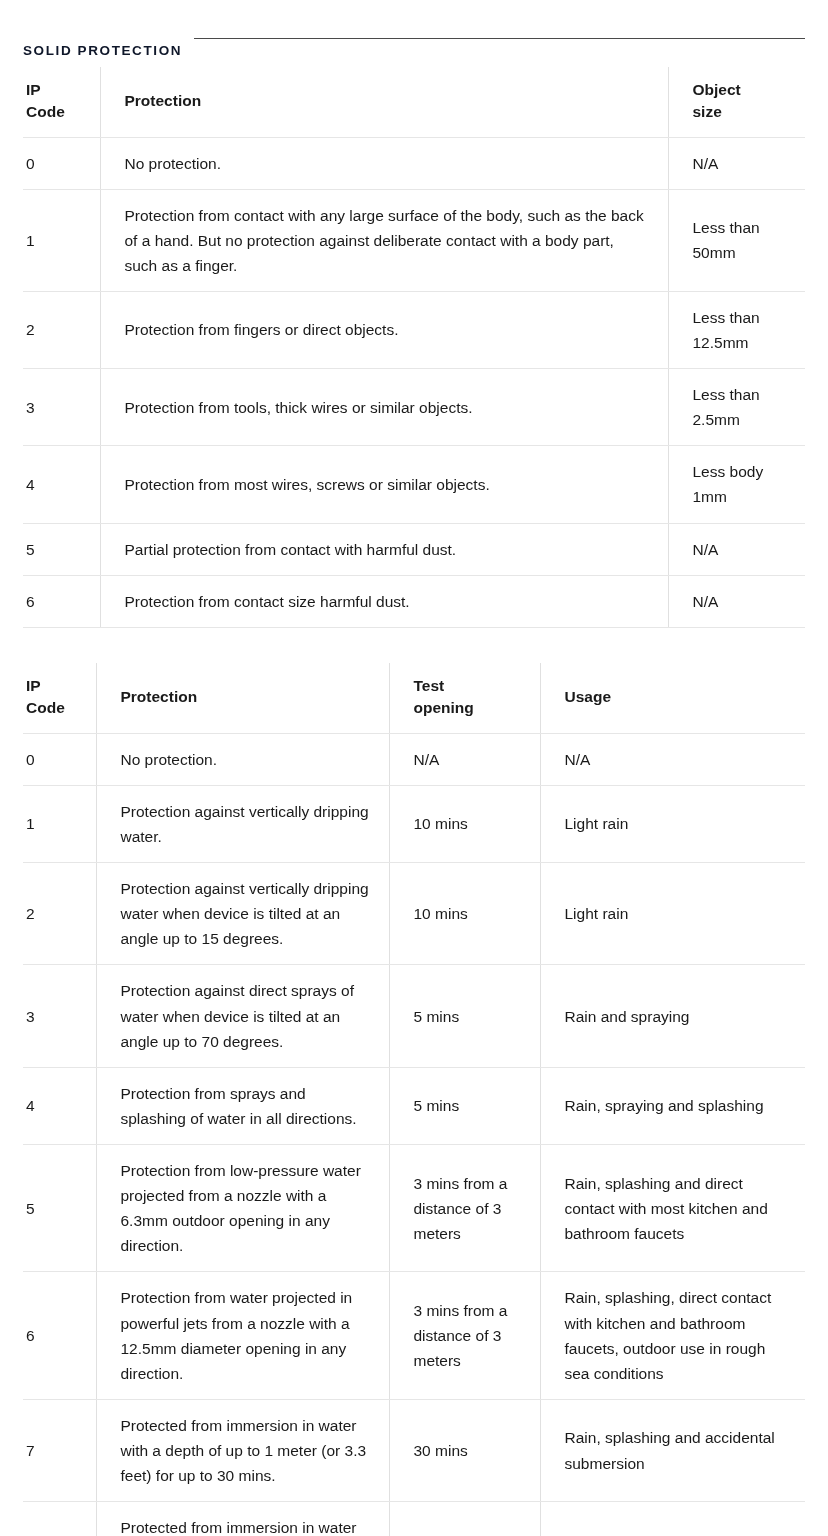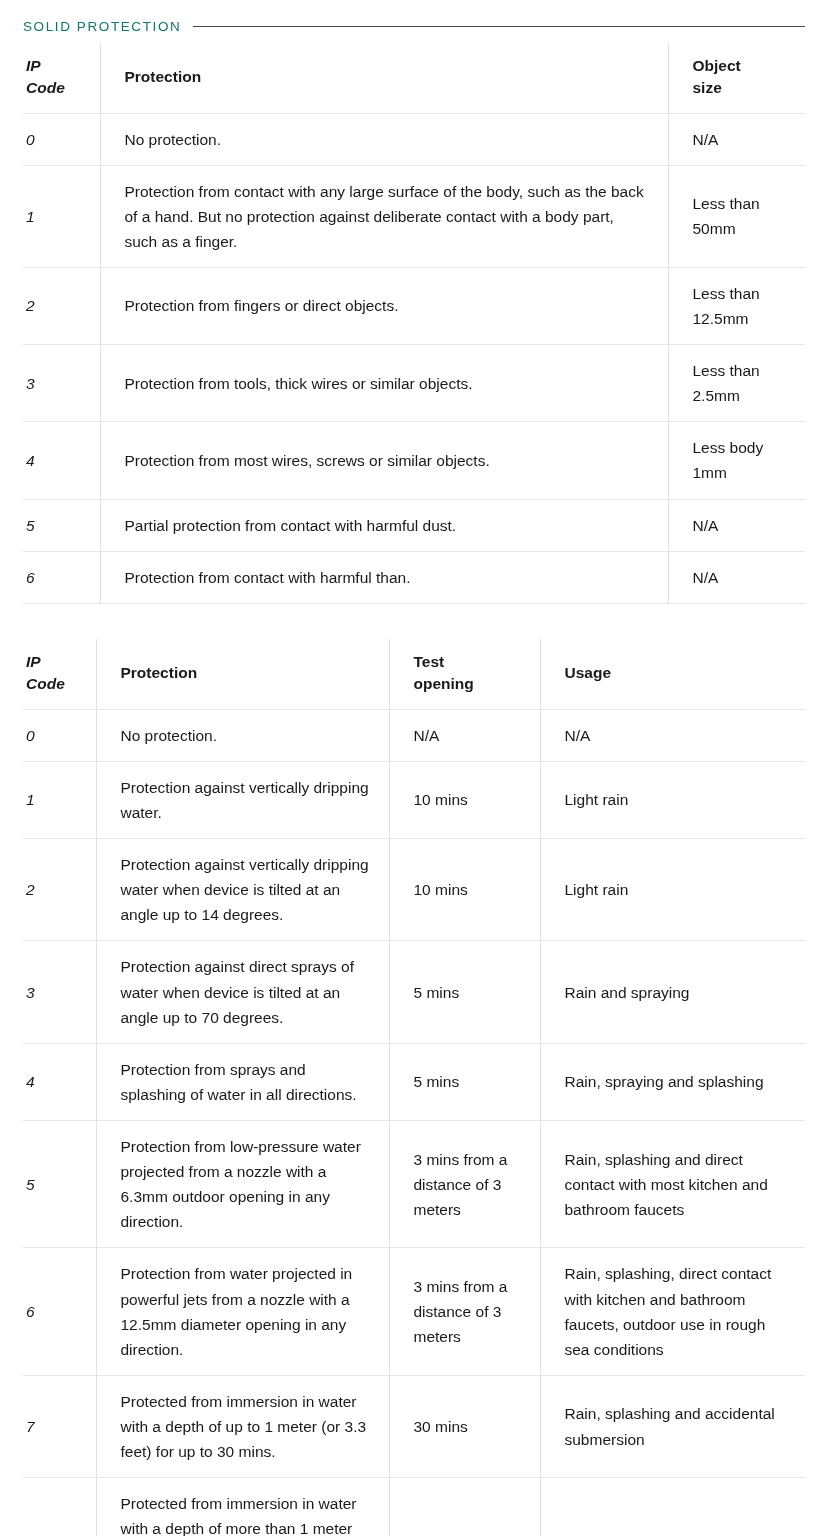--- a/index.html
+++ b/index.html
@@ -24,26 +24,27 @@
   
   .section-head {
     display: flex;
     align-items: center;
     gap: 12px;
     margin: 0;
     padding-top: 20px;
   }
   .section-head .label {
     font-size: 13.5px;
-    font-weight: 400;
+    font-weight: 700;
     letter-spacing: 1.6px;
     text-transform: uppercase;
-    color: #0f766e;
+    color: #0f172a;
     white-space: nowrap;
     line-height: 1;
+    margin-top: 24px;
   }
   .section-head .rule {
     flex: 1 1 auto;
     height: 1px;
     background: #4a4a4a;
   }
 
   
   table.ip {
     width: 782px;
@@ -74,21 +75,21 @@
   }
 
   
   table.ip th.vrule,
   table.ip td.vrule {
     border-left: 1px solid #e0e0e0;
   }
 
   
   .cellpad { padding-left: 24px; padding-right: 18px; display: block; }
-  .cellpad-code { padding-left: 3px; padding-right: 6px; display: block; font-style: italic; }
+  .cellpad-code { padding-left: 3px; padding-right: 6px; display: block; }
 
   
   table.t-solid col.c-code  { width: 77px;  }
   table.t-solid col.c-prot  { width: 568px; }
   table.t-solid col.c-size  { width: 137px; }
 
   
   table.t-moist col.c-code  { width: 73px;  }
   table.t-moist col.c-prot  { width: 293px; }
   table.t-moist col.c-test  { width: 151px; }
@@ -198,21 +199,21 @@
           </td>
         <td class="vrule">
             <span class="cellpad">N/A</span>
           </td>
       </tr>
       <tr>
         <td class="code-cell">
             <span class="cellpad-code">6</span>
           </td>
         <td class="vrule">
-            <span class="cellpad">Protection from contact with harmful than.</span>
+            <span class="cellpad">Protection from contact size harmful dust.</span>
           </td>
         <td class="vrule">
             <span class="cellpad">N/A</span>
           </td>
       </tr>
     </tbody>
   </table>
 
   <div class="gap"></div>
 
@@ -273,21 +274,21 @@
           </td>
         <td class="vrule">
             <span class="cellpad">Light rain</span>
           </td>
       </tr>
       <tr>
         <td class="code-cell">
             <span class="cellpad-code">2</span>
           </td>
         <td class="vrule">
-            <span class="cellpad">Protection against vertically dripping water when device is tilted at an angle up to 14 degrees.</span>
+            <span class="cellpad">Protection against vertically dripping water when device is tilted at an angle up to 15 degrees.</span>
           </td>
         <td class="vrule">
             <span class="cellpad">10 mins</span>
           </td>
         <td class="vrule">
             <span class="cellpad">Light rain</span>
           </td>
       </tr>
       <tr>
         <td class="code-cell">

